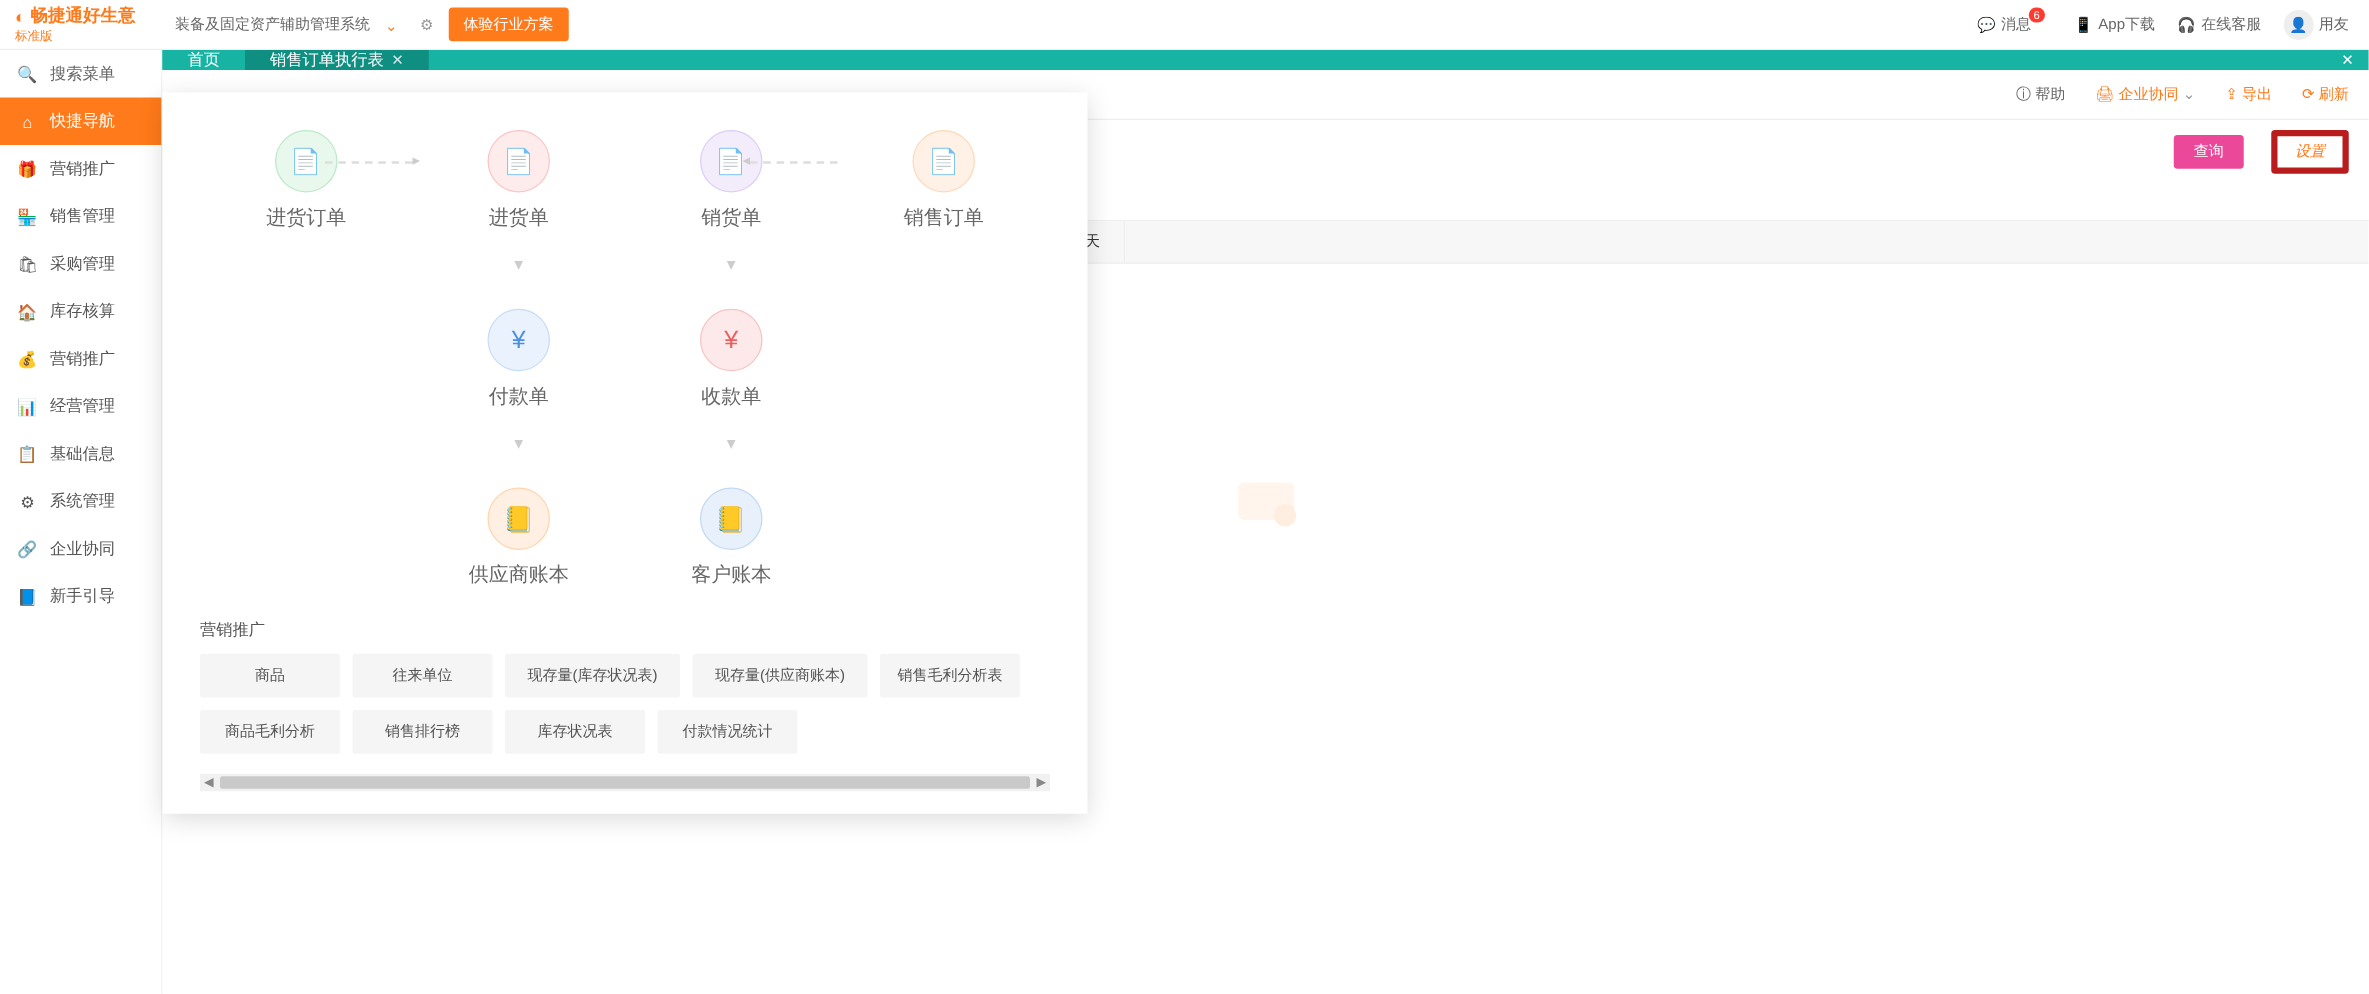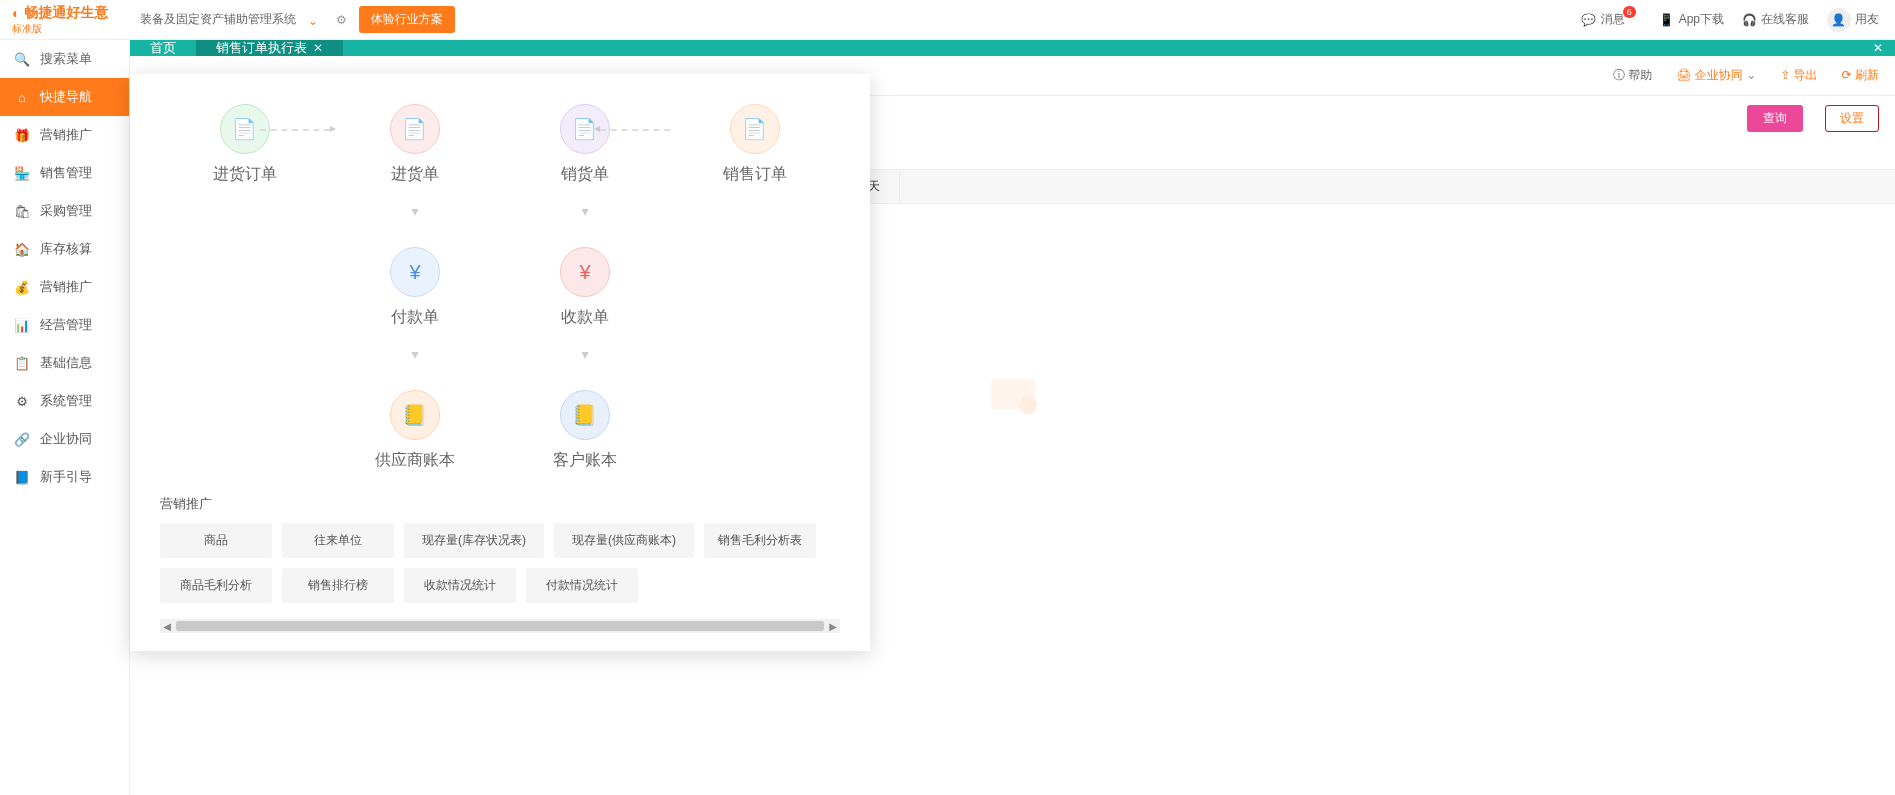--- a/index.html
+++ b/index.html
@@ -42,21 +42,21 @@
 .toolbar .orange { color: #ff7a1a; }
 .toolbar .chev { color: #999; }
 
 
 .filters { display: flex; align-items: center; padding: 8px 16px; gap: 14px; }
 .date-input { width: 160px; height: 28px; border: 1px solid transparent; padding: 0 8px; color: #bbb; display: flex; align-items: center; justify-content: space-between; }
 .date-sep { color: #bbb; }
 .filter-label { color: #666; margin-left: 100px; }
 .filter-select { width: 340px; height: 28px; border-bottom: 1px solid #eee; color: #bbb; display: flex; align-items: center; justify-content: flex-end; padding: 0 6px; }
 .btn-primary { background: #ec4899; color: #fff; padding: 5px 16px; border-radius: 3px; cursor: pointer; margin-left: auto; }
-.btn-outline { border: 1px solid #b91c1c; color: #ff7a1a; padding: 4px 14px; border-radius: 3px; cursor: pointer; margin-left: 8px; }
+.btn-outline { border: 5px solid #b91c1c; color: #ff7a1a; padding: 4px 14px; border-radius: 3px; cursor: pointer; margin-left: 8px; font-style: italic; }
 
 .more-cond { padding: 6px 16px; color: #999; border-bottom: 1px solid #eee; }
 
 
 .table-wrap { overflow-x: auto; }
 .thead { display: flex; background: #f7f7f7; border-bottom: 1px solid #eee; }
 .th { padding: 8px 10px; border-right: 1px solid #eee; color: #333; white-space: nowrap; }
 .empty { text-align: center; color: #999; padding: 160px 0 20px 0; font-size: 13px; }
 
 
@@ -266,21 +266,21 @@
 
       <div class="common-title">营销推广</div>
       <div class="common-grid">
         <div class="common-btn">商品</div>
         <div class="common-btn">往来单位</div>
         <div class="common-btn wide">现存量(库存状况表)</div>
         <div class="common-btn wide">现存量(供应商账本)</div>
         <div class="common-btn">销售毛利分析表</div>
         <div class="common-btn">商品毛利分析</div>
         <div class="common-btn">销售排行榜</div>
-        <div class="common-btn">收款情况统计</div>
+        <div class="common-btn">库存状况表</div>
         <div class="common-btn">付款情况统计</div>
       </div>
       <div class="panel-scroll">
         <span class="arrow">◀</span>
         <div class="thumb"></div>
         <span class="arrow right">▶</span>
       </div>
     </div>
 
     <div class="toolbar">

